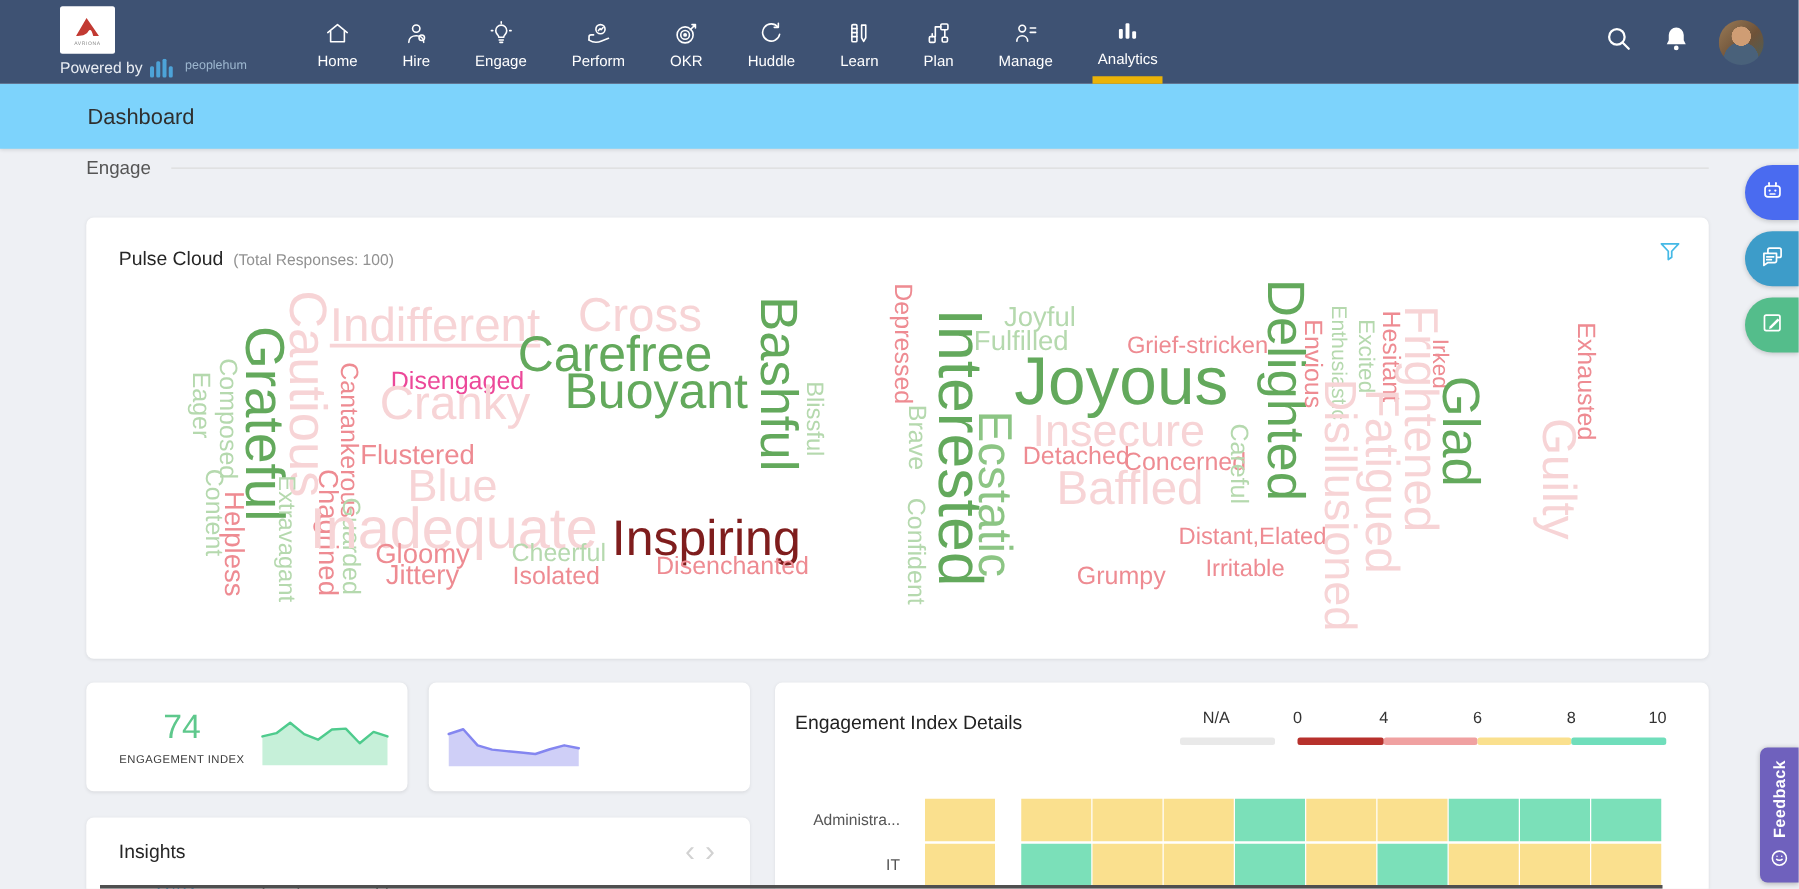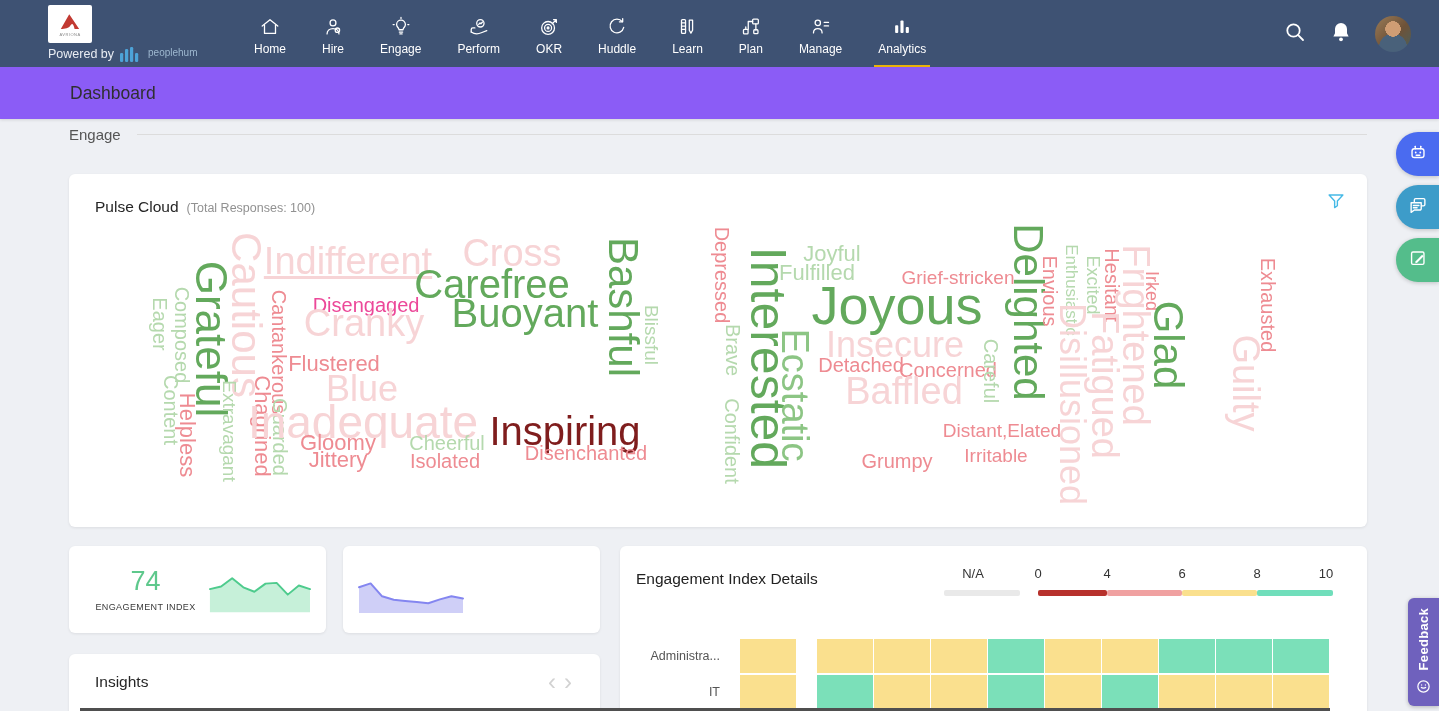--- a/index.html
+++ b/index.html
@@ -9,33 +9,33 @@
   
   .topnav{position:absolute;left:0;top:0;width:1439px;height:67px;background:#3e5273;display:flex;align-items:center;z-index:30}
   .brand-area{position:absolute;left:48px;top:5px;width:200px}
   .logo-box{width:44px;height:38px;background:#fff;border-radius:2px;display:flex;flex-direction:column;align-items:center;justify-content:center}
   .logo-box .lg-txt{font-size:4px;color:#888;letter-spacing:.5px;margin-top:-1px}
   .powered{display:flex;gap:6px;margin-top:4px;white-space:nowrap}
   .powered .pb{color:#e9edf3;font-size:12.5px}
   .powered .ph{color:#9db7cf;font-size:10px}
   .nav-items{position:absolute;left:250px;top:0;height:67px;display:flex;align-items:stretch;gap:28px}
   .nav-item{display:flex;flex-direction:column;align-items:center;justify-content:center;gap:3px;color:#fff;font-size:12px;cursor:pointer;padding:0 4px;border-bottom:3px solid transparent;box-sizing:border-box;padding-top:6px}
-  .nav-item.active{border-bottom:2px solid #eab308}
+  .nav-item.active{border-bottom:6px solid #eab308}
   .nav-ic{height:24px;display:flex;align-items:center}
   .nav-ic svg{stroke:#fff;fill:none;stroke-width:1.4;stroke-linecap:round;stroke-linejoin:round}
   .nav-right{position:absolute;right:28px;top:0;height:67px;display:flex;align-items:center;gap:22px}
   .nav-right svg{stroke:#fff;stroke-linecap:round}
   .avatar{width:36px;height:36px;border-radius:50%;overflow:hidden;cursor:pointer;
     background:
       radial-gradient(circle at 50% 36%, #cf9d74 0 26%, transparent 27%),
       radial-gradient(circle at 50% 88%, #49617a 0 38%, transparent 39%),
       linear-gradient(135deg,#9a7b57 0%,#6e5238 55%,#49605c 100%)}
 
   
-  .page-header{position:absolute;left:0;top:67px;width:1439px;height:52px;background:#8b5cf6;box-shadow:0 1px 3px rgba(0,0,0,.12);z-index:20;display:flex;align-items:center}
+  .page-header{position:absolute;left:0;top:67px;width:1439px;height:52px;background:#7dd3fc;box-shadow:0 1px 3px rgba(0,0,0,.12);z-index:20;display:flex;align-items:center}
   .page-title{margin-left:70px;font-size:17.5px;font-weight:500;color:#2f2f2f}
   .section-row{position:absolute;left:69px;top:126px;width:1298px;display:flex;align-items:center}
   .section-label{font-size:15px;color:#555;margin-right:16px}
   .section-div{flex:1;height:1px;background:#dcdcdc}
 
   
   .card{position:absolute;background:#fff;border-radius:6px;box-shadow:0 1px 3px rgba(0,0,0,.08)}
   .pulse-card{left:69px;top:174px;width:1298px;height:353px}
   .card-head{display:flex;align-items:baseline;padding:16px 20px 0 26px}
   .card-title{font-size:15.5px;font-weight:500;color:#262626}

